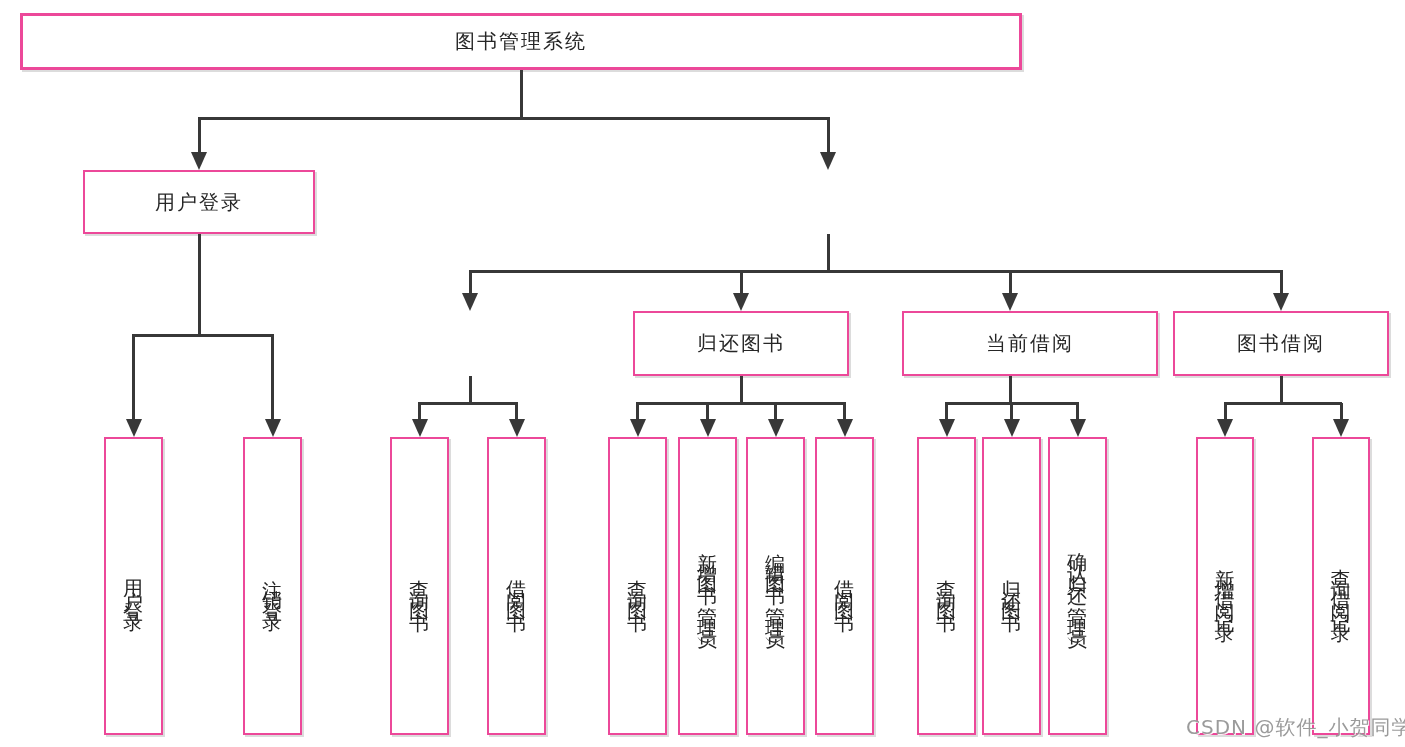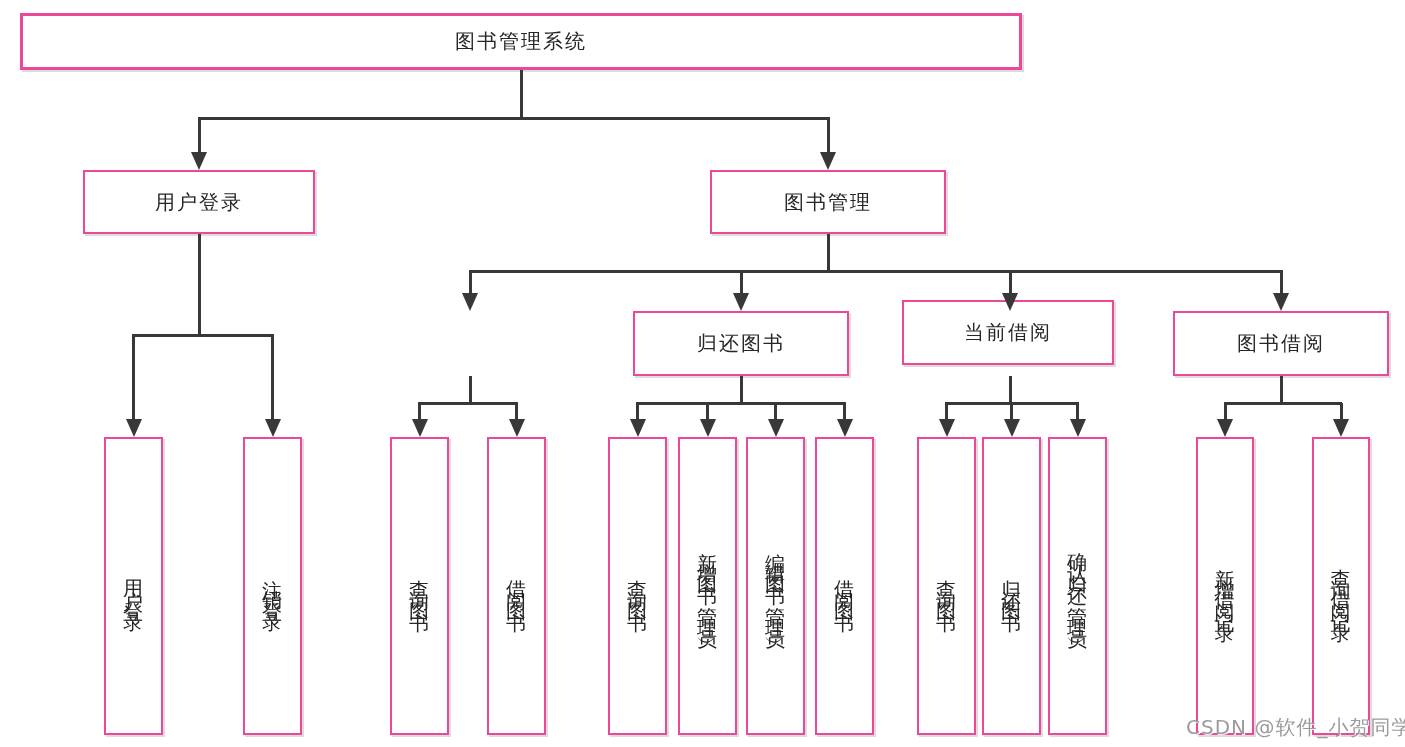--- a/index.html
+++ b/index.html
@@ -52,28 +52,25 @@
 
 <div class="canvas">
 
   <div class="box hbox root" style="left:20px;top:13px;width:1002px;height:57px">
     <span class="lbl">图书管理系统</span>
   </div>
 
   <div class="box hbox" style="left:83px;top:170px;width:232px;height:64px">
     <span class="lbl">用户登录</span>
   </div>
-  <div class="box hbox" style="left:710px;top:170px;width:236px;height:64px">
-    <span class="lbl">图书管理</span>
-  </div>
 
   <div class="box hbox" style="left:633px;top:311px;width:216px;height:65px">
     <span class="lbl">归还图书</span>
   </div>
-  <div class="box hbox" style="left:902px;top:300px;width:212px;height:65px">
+  <div class="box hbox" style="left:902px;top:311px;width:256px;height:65px">
     <span class="lbl">当前借阅</span>
   </div>
   <div class="box hbox" style="left:1173px;top:311px;width:216px;height:65px">
     <span class="lbl">图书借阅</span>
   </div>
 
   <div class="box vbox" style="left:104px;top:437px;width:59px;height:298px">
     <span class="vlbl">用户登录</span>
   </div>
   <div class="box vbox" style="left:243px;top:437px;width:59px;height:298px">

